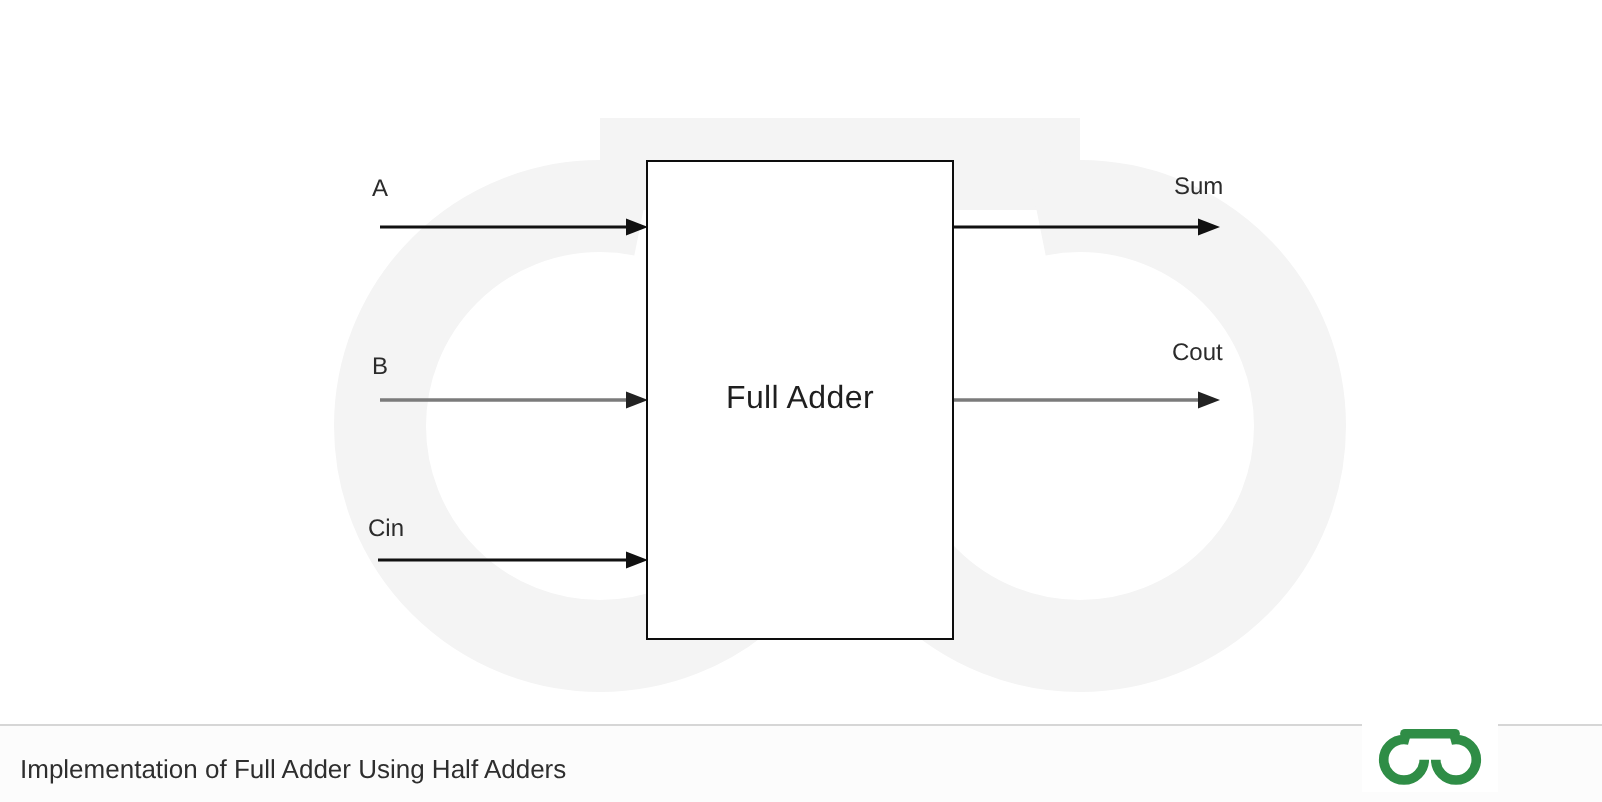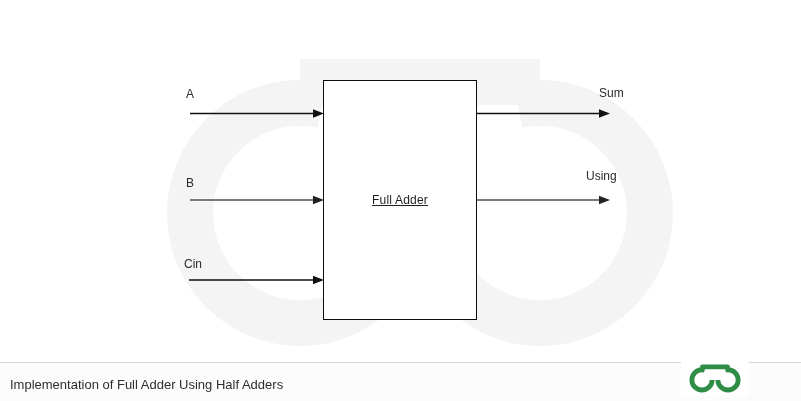--- a/index.html
+++ b/index.html
@@ -21,24 +21,23 @@
     left: 323px; top: 80px;
     width: 154px; height: 240px;
     box-sizing: border-box;
     border: 1.5px solid #0d0d0d;
     background: #ffffff;
     display: flex;
     align-items: center;
     justify-content: center;
   }
   .fa-box span {
-    font-size: 12px;
+    font-size: 16px;
     color: #1f1f1f;
     letter-spacing: 0.2px;
-    text-decoration: underline;
   }
   .wire-label {
     position: absolute;
     font-size: 12px;
     color: #2b2b2b;
     white-space: nowrap;
   }
   .caption-bar {
     position: absolute;
     left: 0; top: 362px;
@@ -106,22 +105,22 @@
     </g>
   </svg>
 
   <div class="fa-box">
     <span>Full Adder</span>
   </div>
 
   <div class="wire-label" style="left:186px; top:87px">A</div>
   <div class="wire-label" style="left:186px; top:176px">B</div>
   <div class="wire-label" style="left:184px; top:257px">Cin</div>
-  <div class="wire-label" style="left:599px; top:86px">Sum</div>
-  <div class="wire-label" style="left:586px; top:169px">Using</div>
+  <div class="wire-label" style="left:587px; top:86px">Sum</div>
+  <div class="wire-label" style="left:586px; top:169px">Cout</div>
 
   <div class="caption-bar">
     <span class="caption-text">Implementation of Full Adder Using Half Adders</span>
   </div>
 
   <div class="logo-box">
     <svg width="54" height="33" viewBox="0 0 56 34" aria-hidden="true">
       <g fill="none" stroke="#2f8d46" stroke-width="5">
         <line x1="15" y1="7" x2="41" y2="7" stroke-linecap="round"></line>
         <circle cx="14.5" cy="20.5" r="10.5" stroke-dasharray="52 14"></circle>

